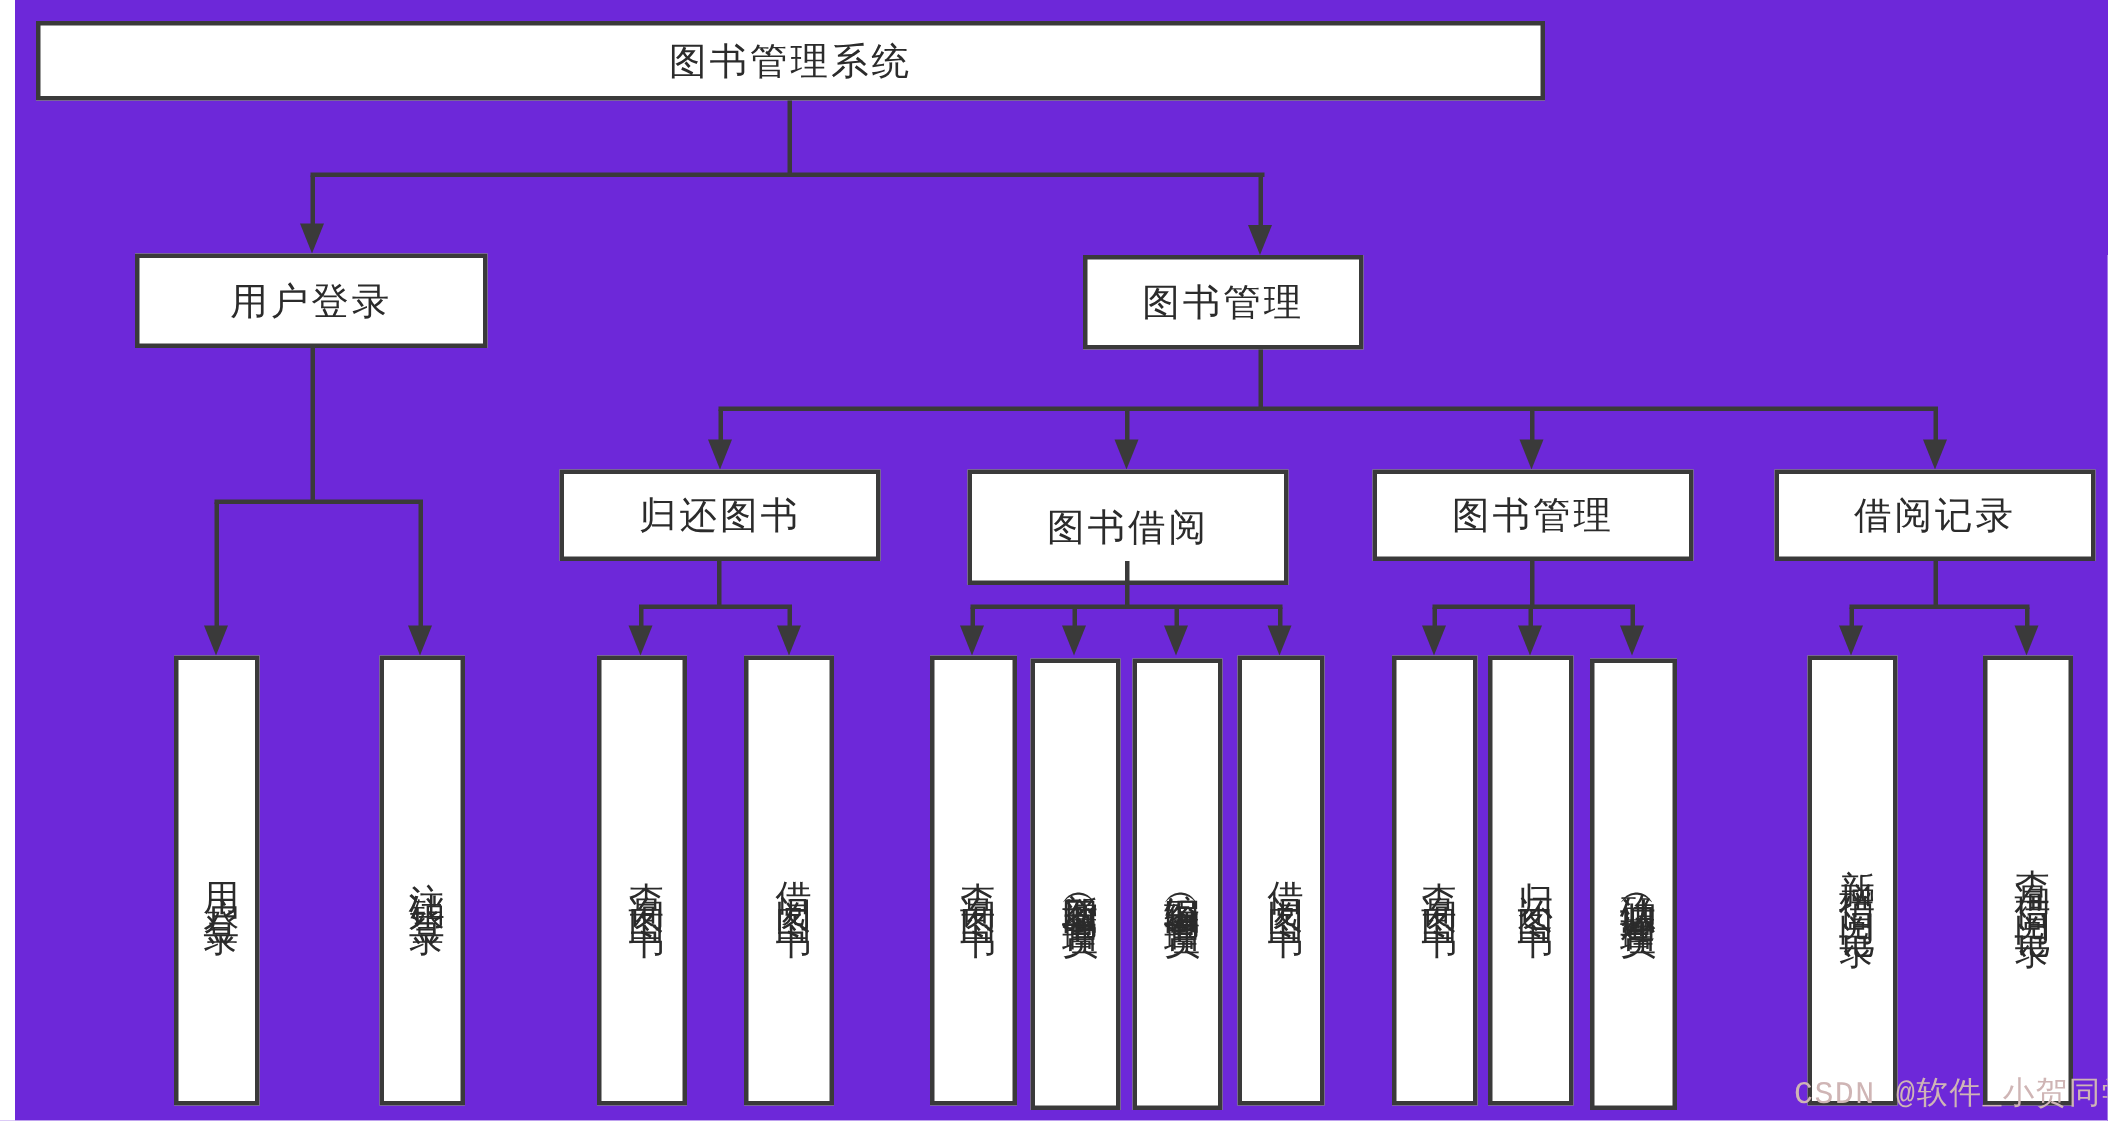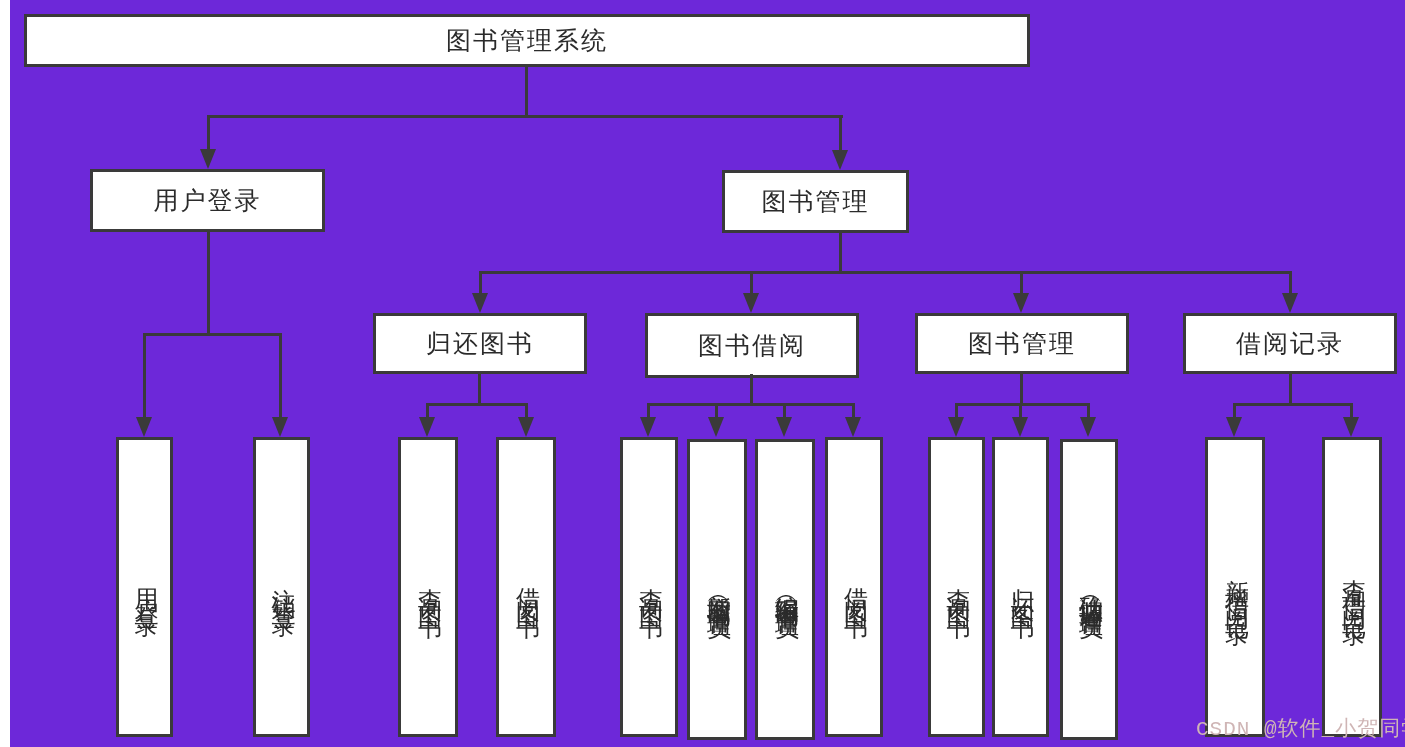--- a/index.html
+++ b/index.html
@@ -93,21 +93,21 @@
   <div class="line" style="left:740px;top:273px;width:3px;height:22px;"></div>
   <div class="arrow" style="left:733px;top:293px;"></div>
   <div class="line" style="left:1010px;top:273px;width:3px;height:22px;"></div>
   <div class="arrow" style="left:1003px;top:293px;"></div>
   <div class="line" style="left:1279px;top:273px;width:3px;height:22px;"></div>
   <div class="arrow" style="left:1272px;top:293px;"></div>
 
   <div class="box hbox" style="left:363px;top:313px;width:214px;height:61px;">
     <span>归还图书</span>
   </div>
-  <div class="box hbox" style="left:635px;top:313px;width:214px;height:65px;">
+  <div class="box hbox" style="left:635px;top:313px;width:214px;height:77px;">
     <span>图书借阅</span>
   </div>
   <div class="box hbox" style="left:905px;top:313px;width:214px;height:61px;">
     <span>图书管理</span>
   </div>
   <div class="box hbox" style="left:1173px;top:313px;width:214px;height:61px;">
     <span>借阅记录</span>
   </div>
 
   <div class="line" style="left:468px;top:374px;width:3px;height:31px;"></div>

